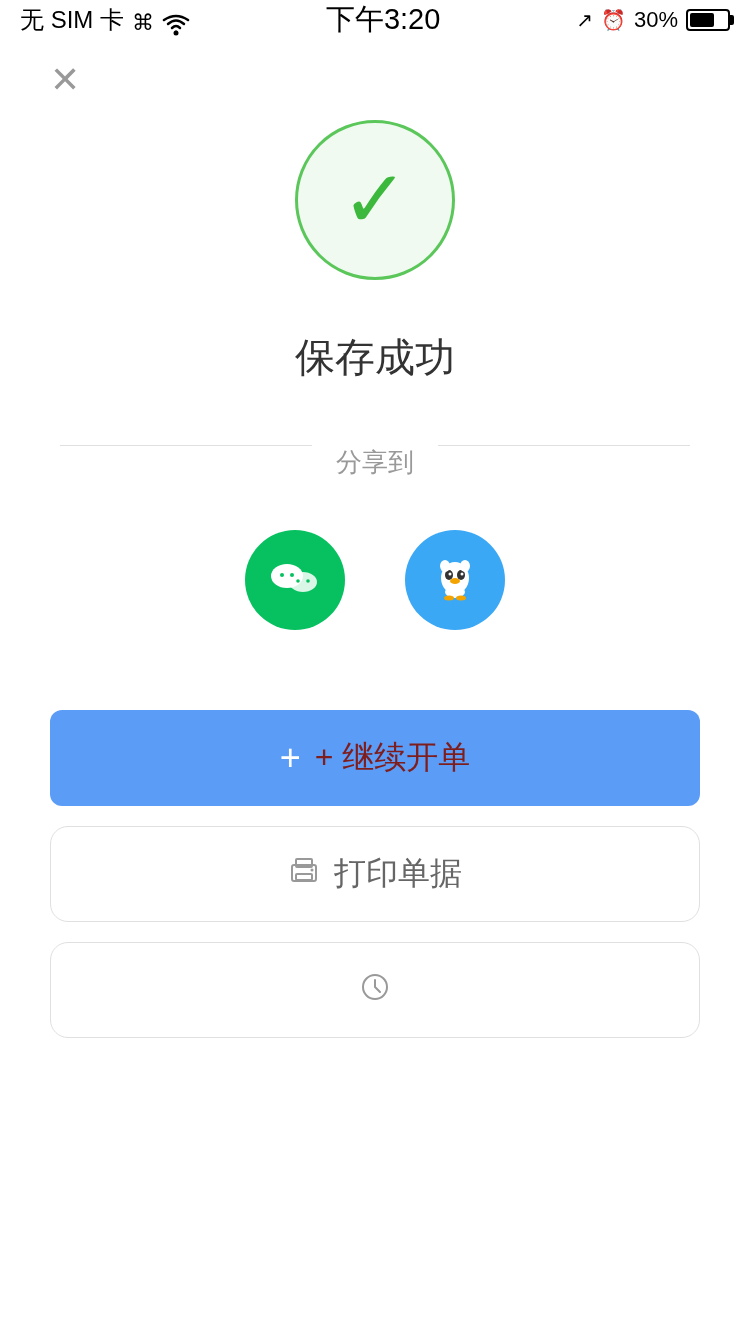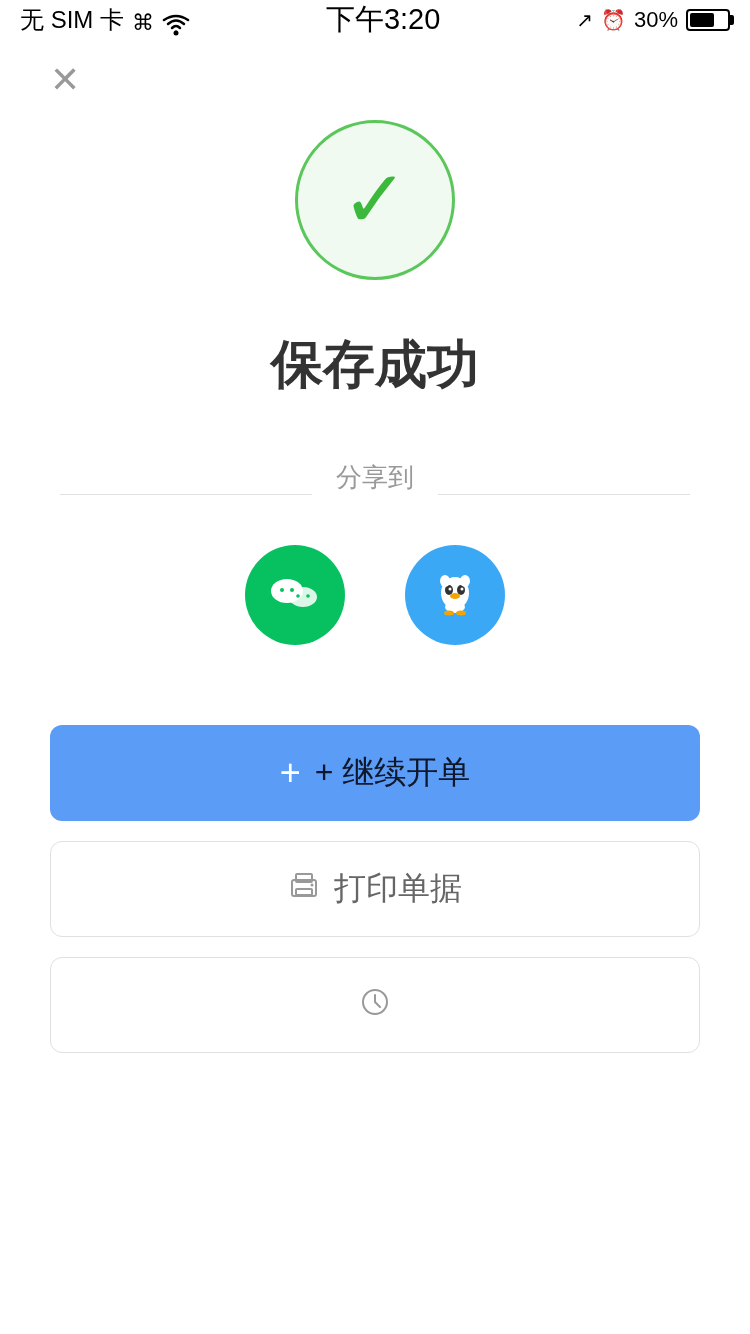--- a/index.html
+++ b/index.html
@@ -131,31 +131,31 @@
     }
 
     .checkmark {
       font-size: 80px;
       color: #3cb83c;
       line-height: 1;
     }
 
     
     .success-title {
-      font-size: 52px;
-      font-weight: 700;
+      font-size: 40px;
+      font-weight: 400;
       color: #333;
       margin-bottom: 60px;
     }
 
     
     .share-divider {
       width: 100%;
       display: flex;
-      align-items: flex-end;
+      align-items: flex-start;
       padding: 0 60px;
       margin-bottom: 50px;
     }
 
     .divider-line {
       flex: 1;
       height: 1px;
       background: #e0e0e0;
     }
 
@@ -207,28 +207,28 @@
       border: none;
       display: flex;
       align-items: center;
       justify-content: center;
       gap: 14px;
       cursor: pointer;
     }
 
     .btn-primary-text {
       font-size: 32px;
-      color: #0f172a;
+      color: #7f1d1d;
     }
 
     .btn-secondary {
       width: 100%;
       height: 96px;
       background: #ffffff;
-      border-radius: 12px;
+      border-radius: 18px;
       border: 1px solid #e0e0e0;
       display: flex;
       align-items: center;
       justify-content: center;
       gap: 14px;
       cursor: pointer;
     }
 
     .btn-secondary-text {
       font-size: 32px;

